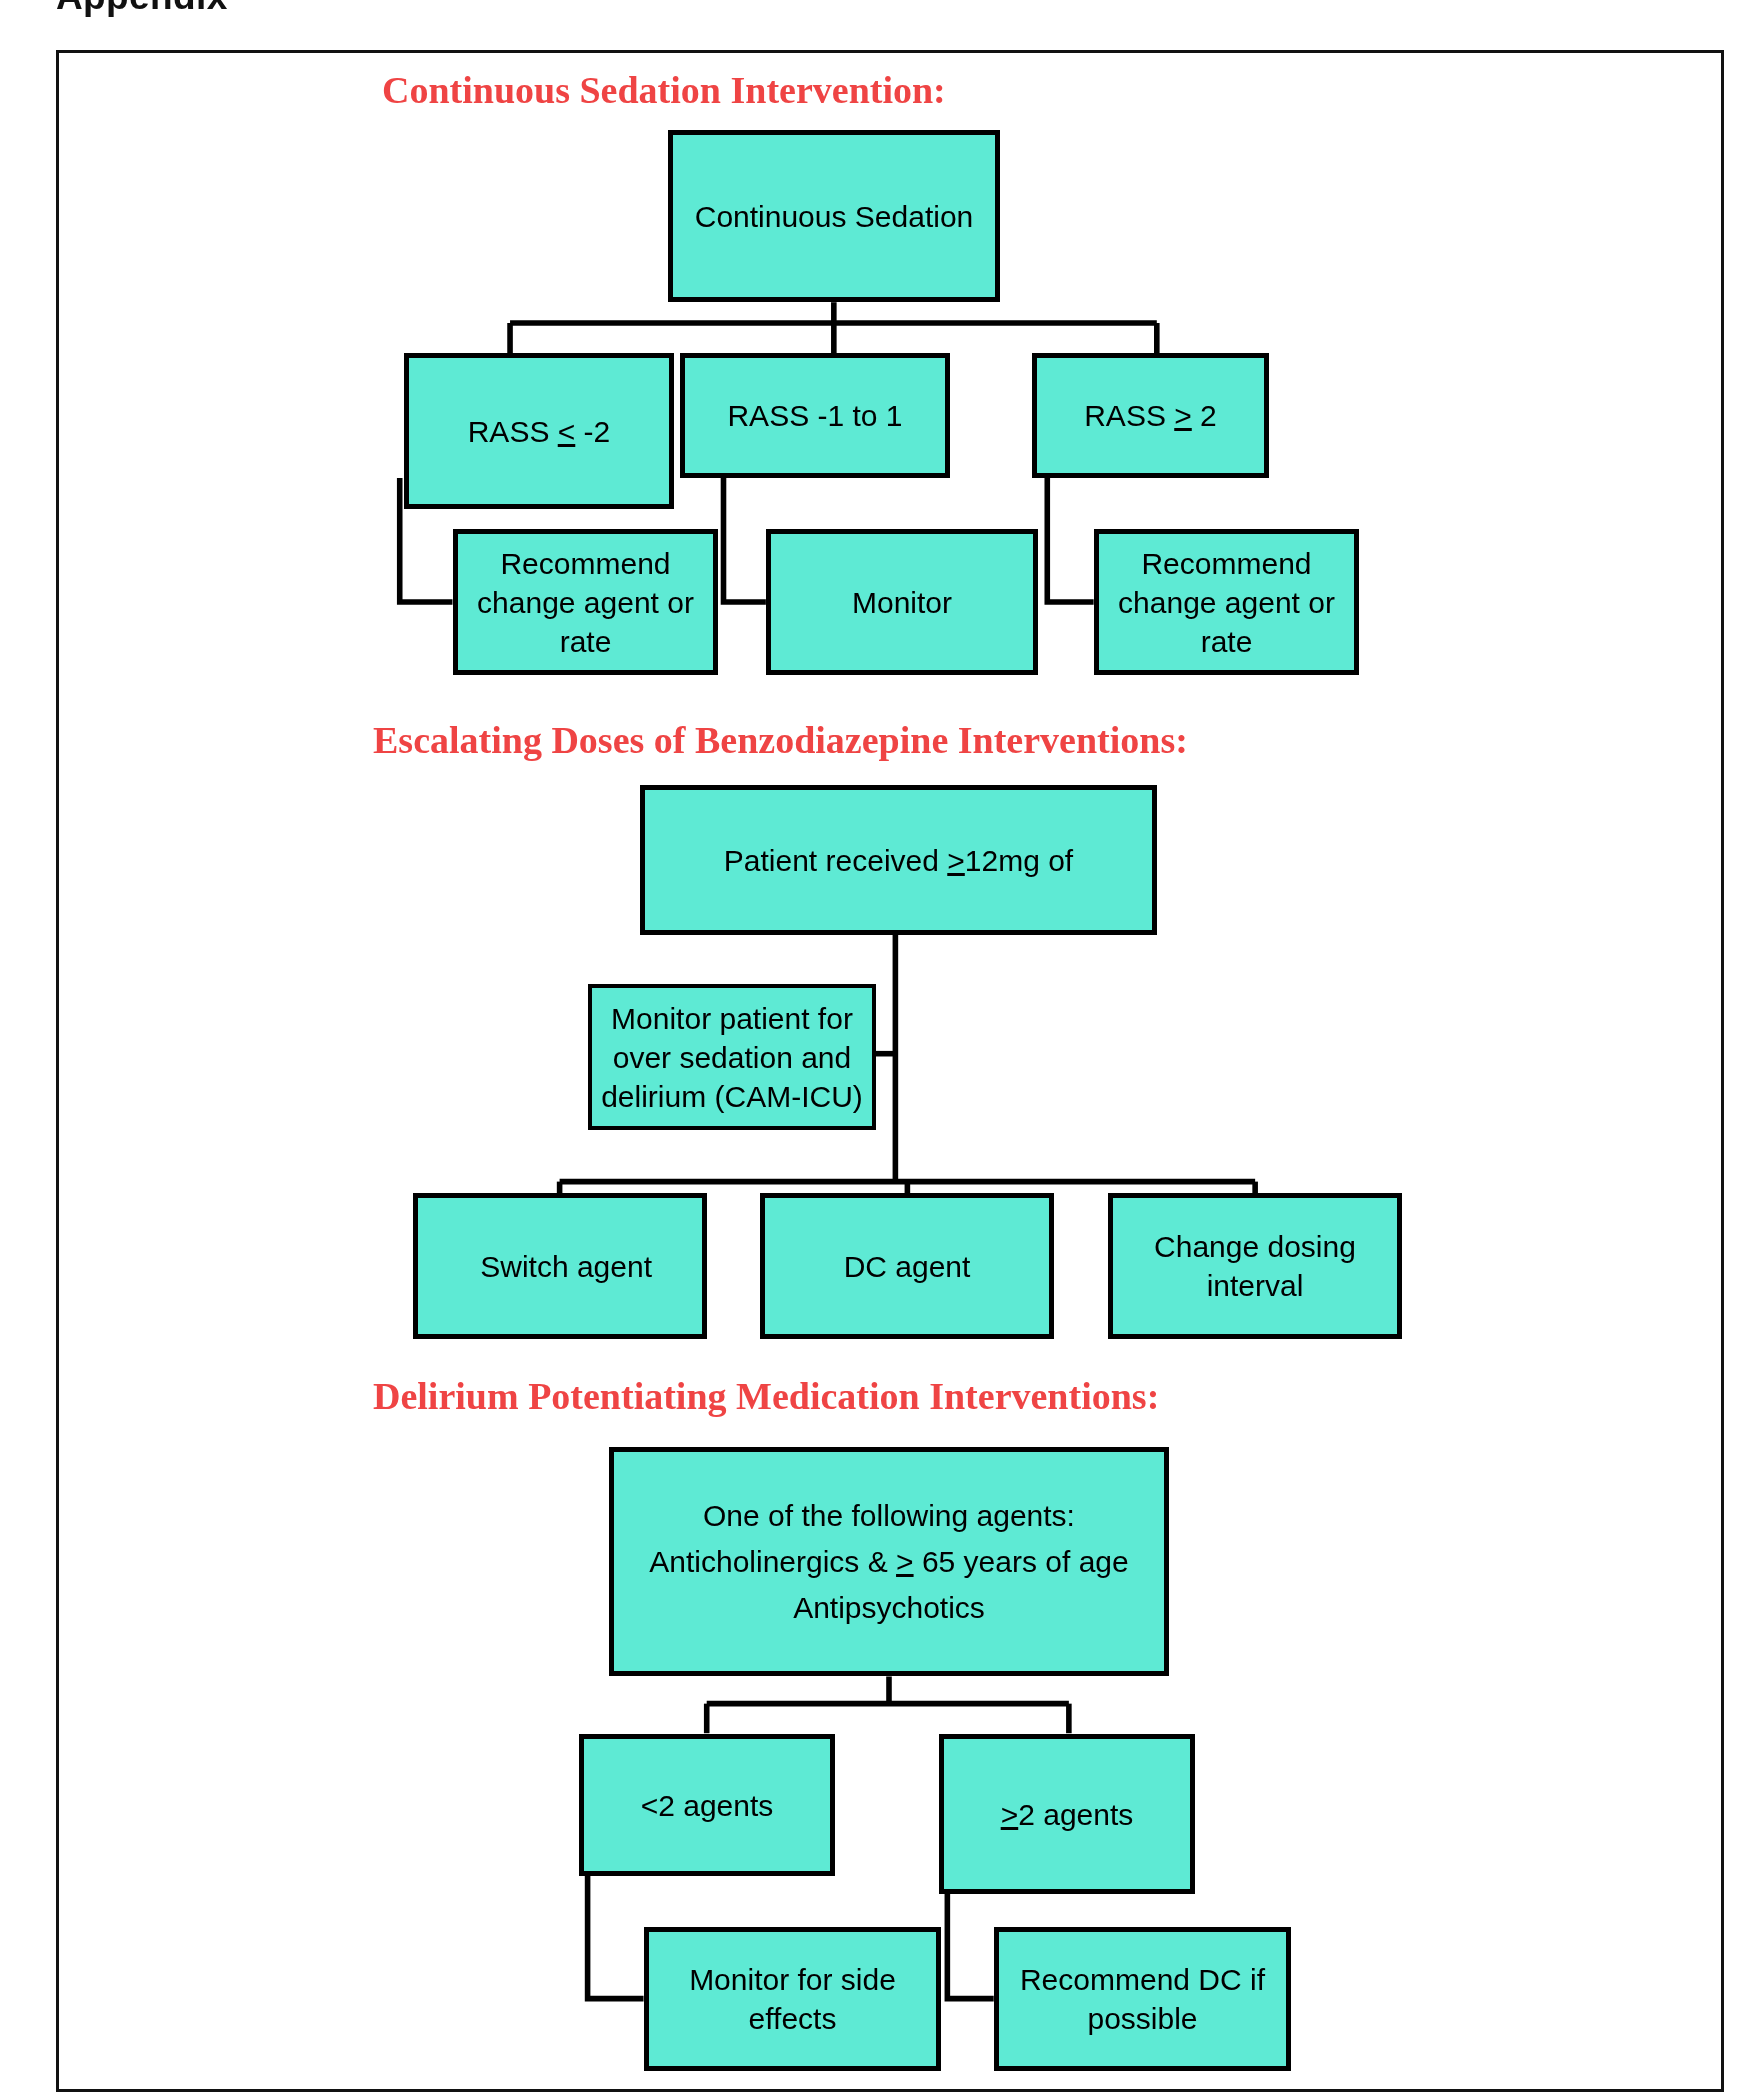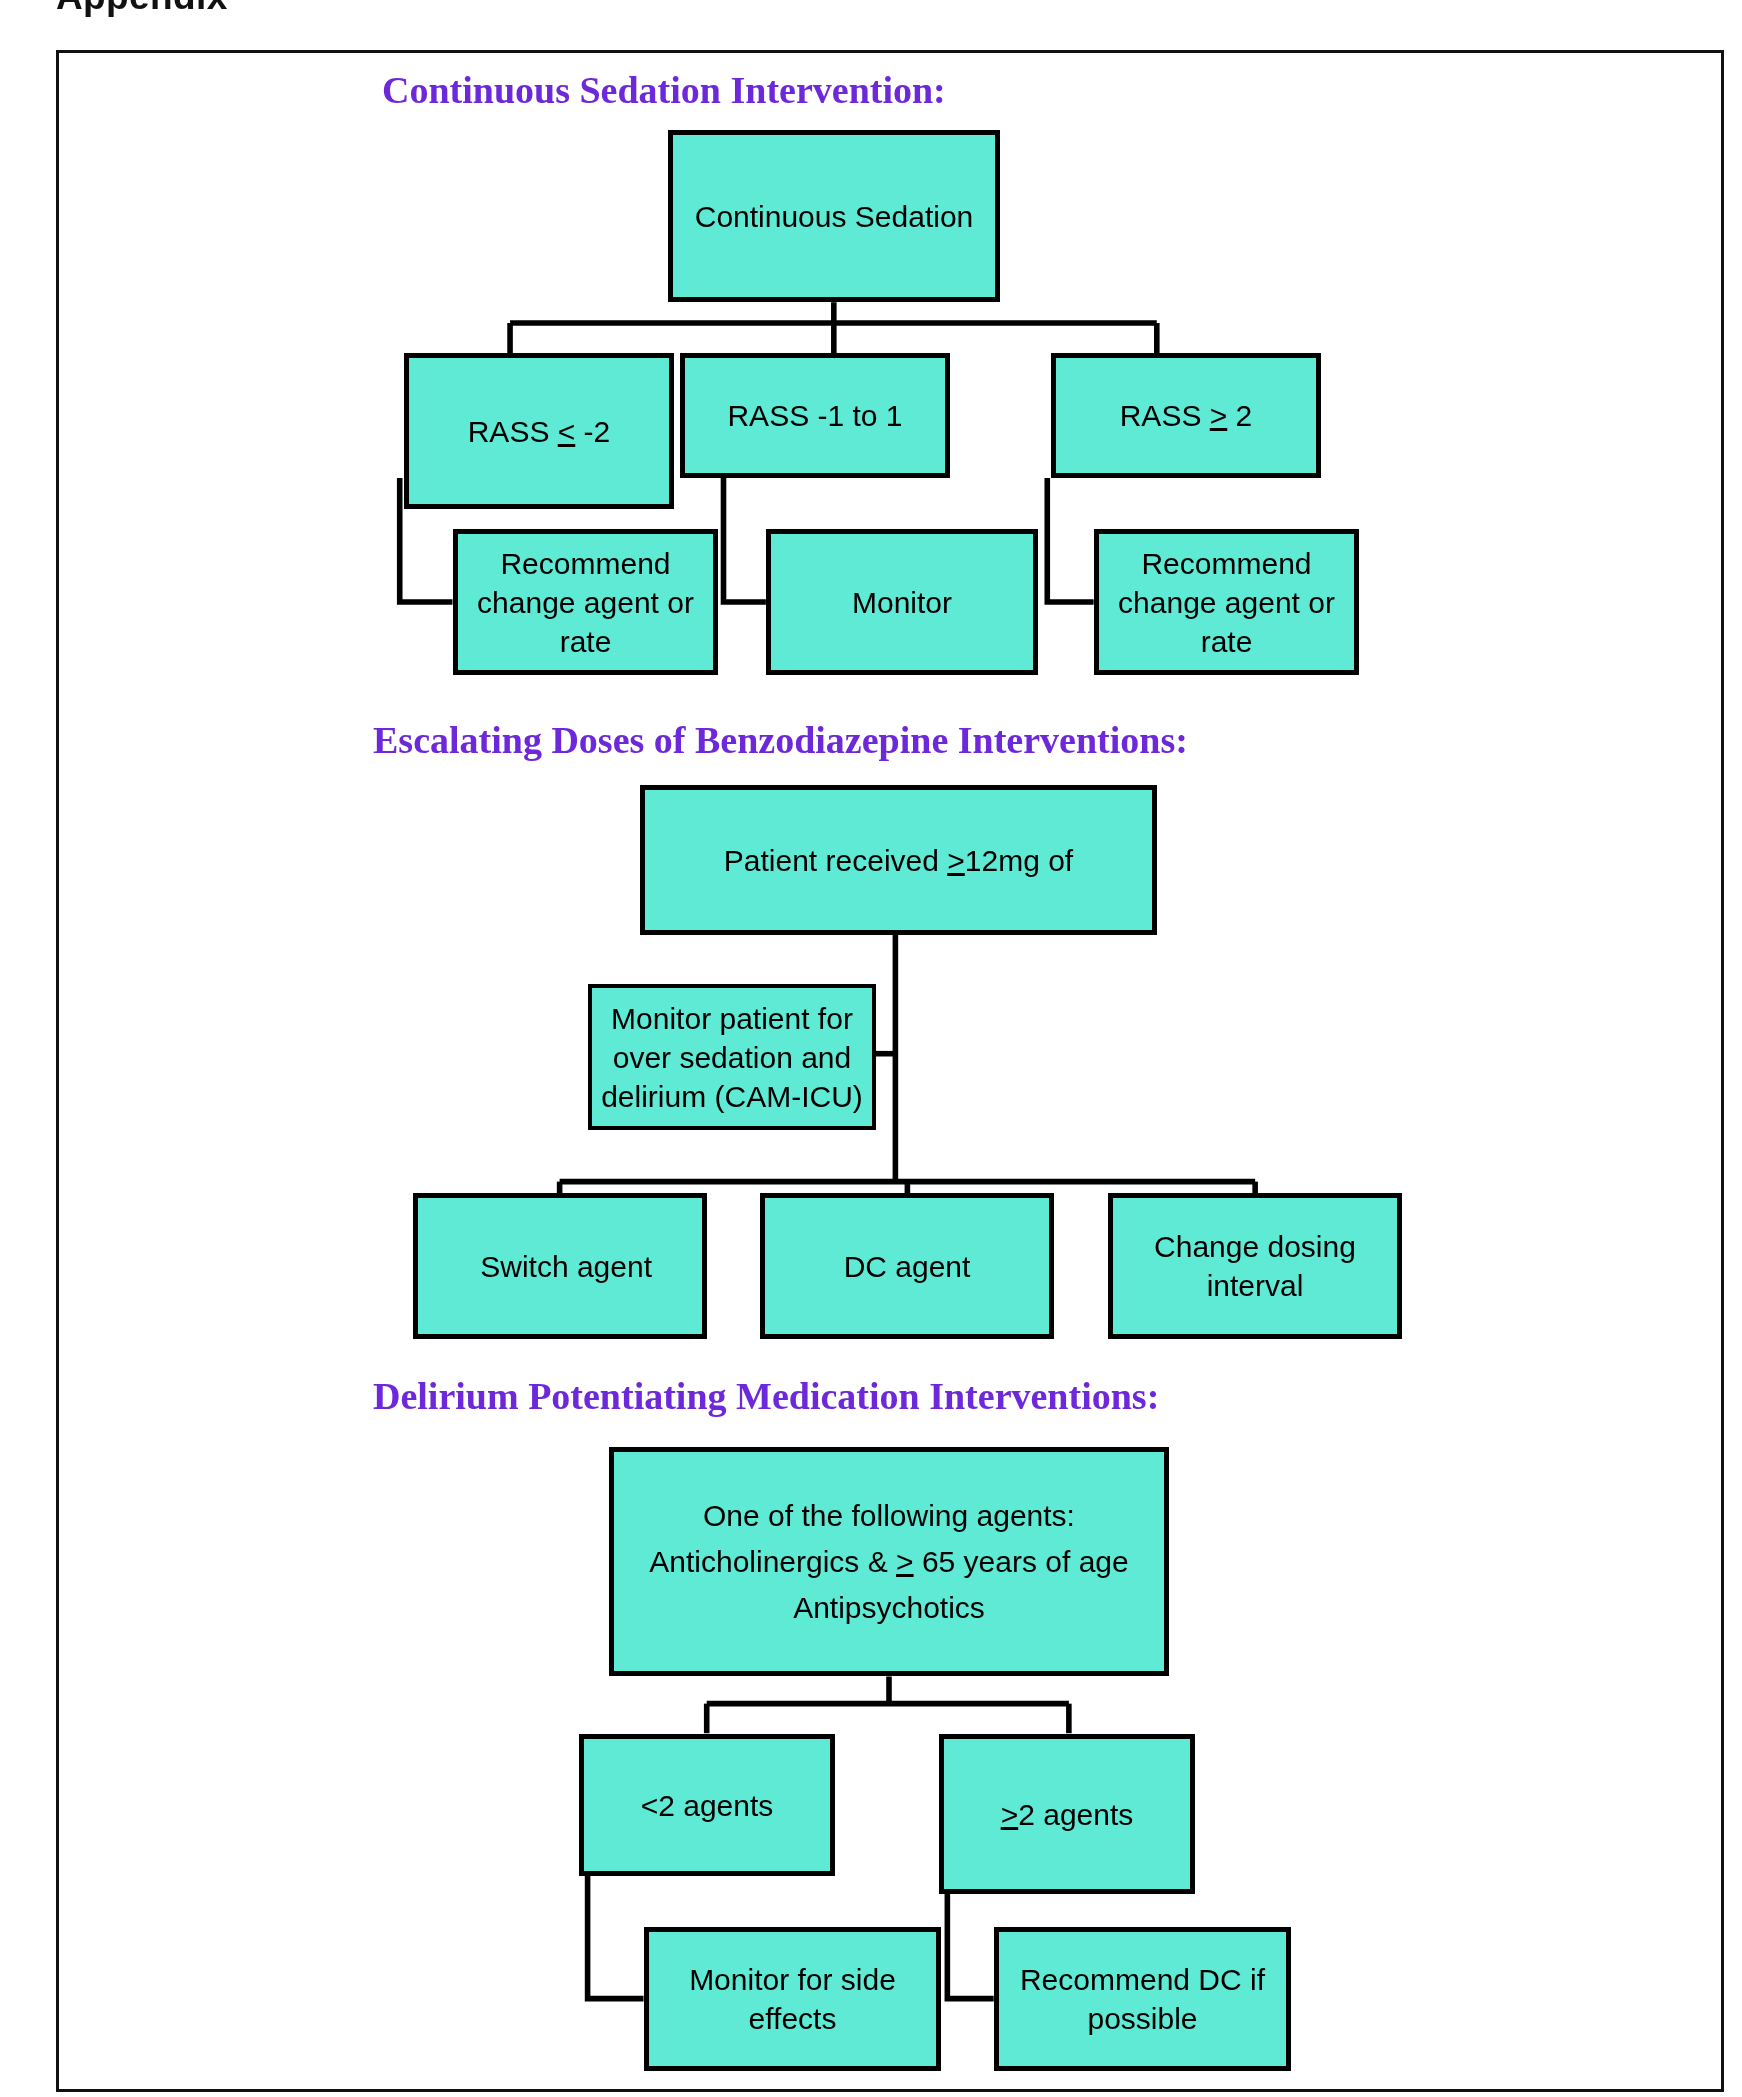--- a/index.html
+++ b/index.html
@@ -33,21 +33,21 @@
     height: 2042px;
     border: 3.2px solid #111111;
     box-sizing: border-box;
     background: #ffffff;
   }
   .section-title {
     position: absolute;
     font-family: "Liberation Serif", serif;
     font-weight: bold;
     font-size: 38px;
-    color: #6d28d9;
+    color: #ef4444;
     white-space: nowrap;
   }
   .node {
     position: absolute;
     box-sizing: border-box;
     border: 5.6px solid #000000;
     background: #5eead4;
     display: flex;
     align-items: center;
     justify-content: center;
@@ -145,21 +145,21 @@
       <div><span>RASS </span><span class="ul">&lt;</span><span> -2</span></div>
     </div>
   </div>
 
   <div class="node" style="left:680px; top:353px; width:270px; height:125px;">
     <div class="lines">
       <div>RASS -1 to 1</div>
     </div>
   </div>
 
-  <div class="node" style="left:1032px; top:353px; width:270px; height:125px;margin-left:19px;">
+  <div class="node" style="left:1032px; top:353px; width:237px; height:125px;">
     <div class="lines">
       <div><span>RASS </span><span class="ul">&gt;</span><span> 2</span></div>
     </div>
   </div>
 
   <div class="node" style="left:453px; top:529px; width:265px; height:146px;">
     <div class="lines">
       <div>Recommend</div>
       <div>change agent or</div>
       <div>rate</div>

